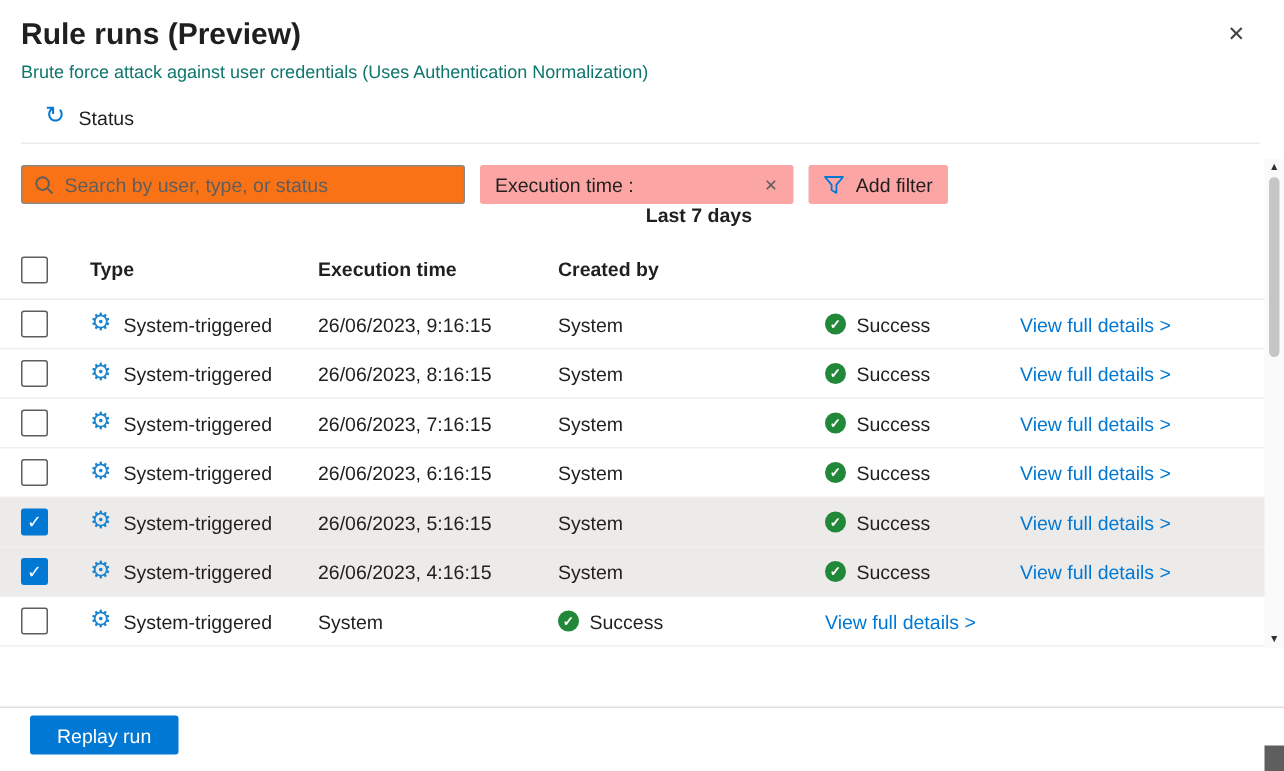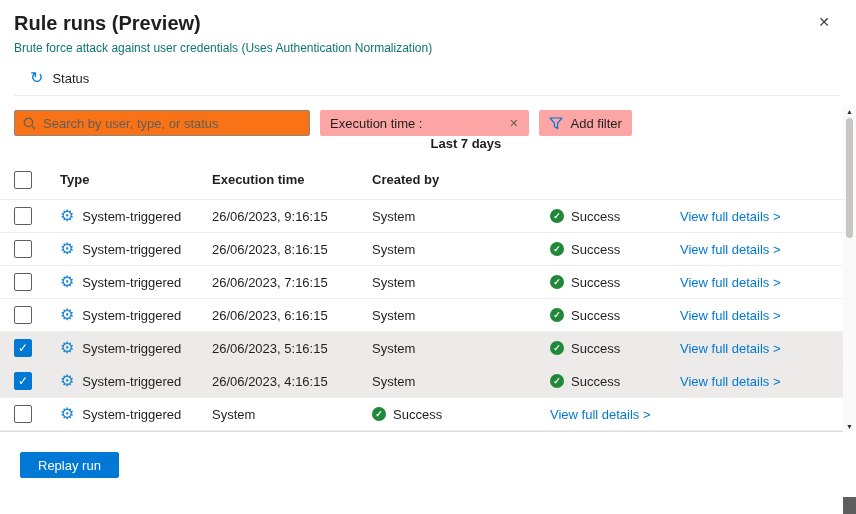--- a/index.html
+++ b/index.html
@@ -76,21 +76,21 @@
   .gear { color: #1a86d2; font-size: 16px; line-height: 1; }
   .status-cell { display: flex; align-items: center; gap: 7px; }
   .status-dot {
     width: 14px; height: 14px; border-radius: 50%; background: var(--green);
     display: inline-flex; align-items: center; justify-content: center;
   }
   .status-dot .tick { color: #fff; font-size: 9px; font-weight: 700; line-height: 1; }
   .details-link { color: var(--accent); text-decoration: none; cursor: pointer; }
 
   
-  .footer { border-top: 1px solid #e1dfdd; padding: 20px 20px; }
+  .footer { border-top: 1px solid #e1dfdd; padding: 5px 20px; margin-top: 40px; }
   .replay-btn {
     background: var(--accent); color: #fff; border: 1px solid var(--accent);
     border-radius: 2px; height: 26px; padding: 0 17px; font-size: 13px;
     font-family: inherit; cursor: pointer;
   }
 
   
   .v-scrollbar {
     position: absolute; top: 106px; right: 0; width: 13px; height: 326px;
     display: flex; flex-direction: column; align-items: center;

